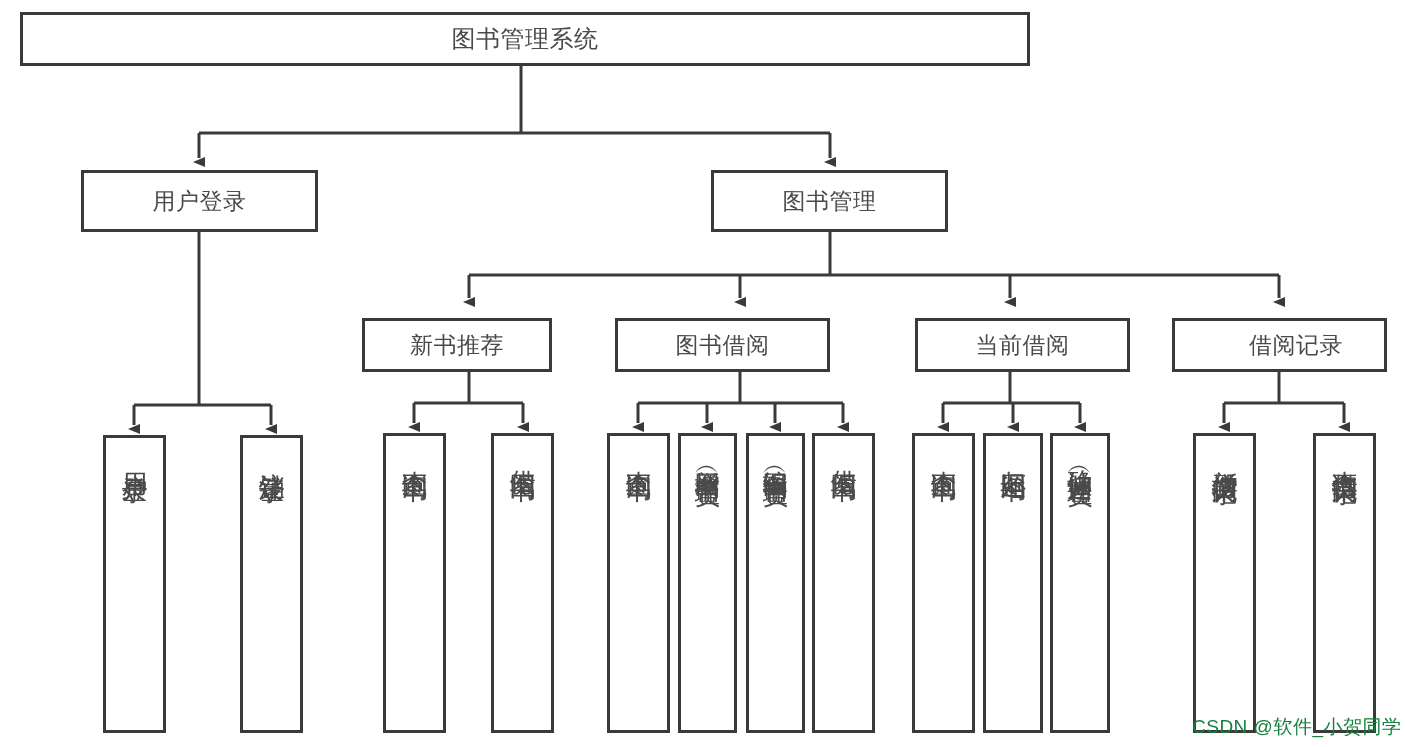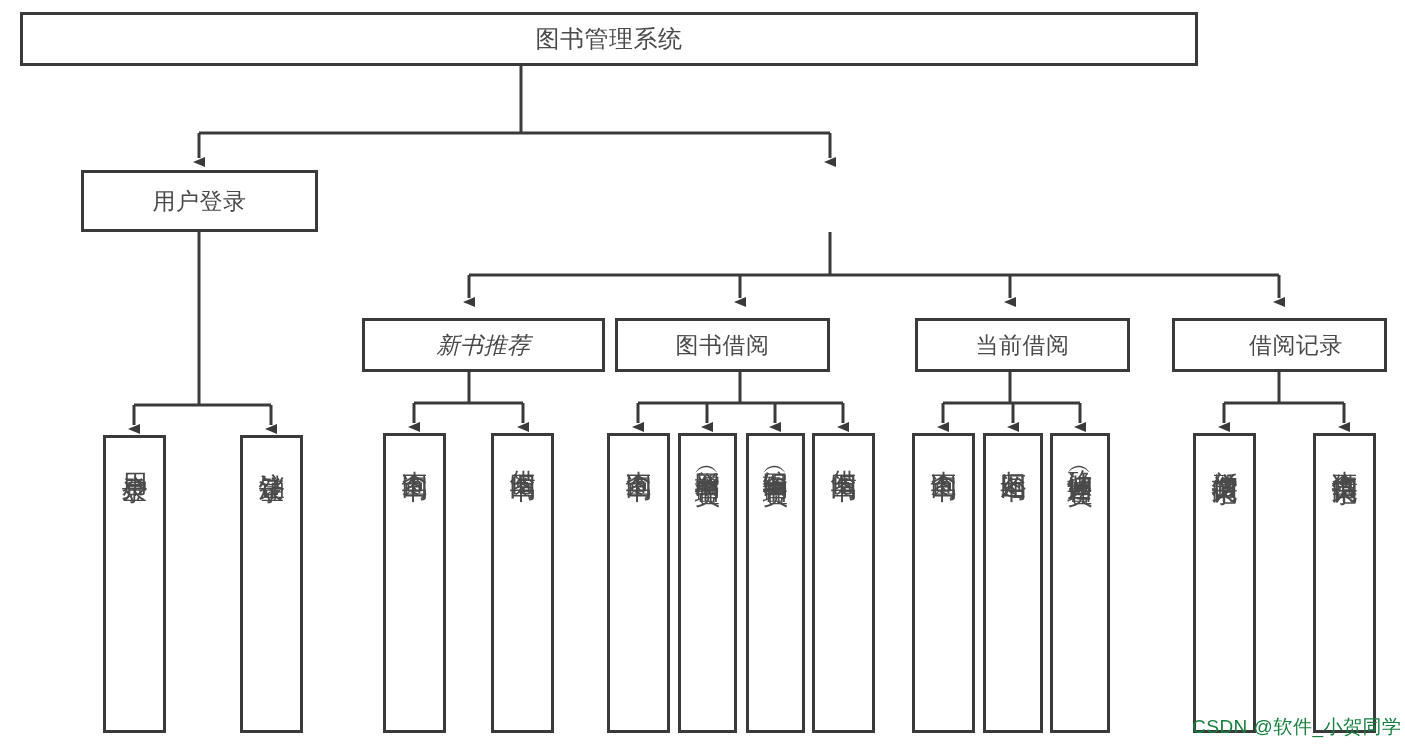--- a/index.html
+++ b/index.html
@@ -121,29 +121,32 @@
       <path d="M1013,403 L1013,423" marker-end="url(#arrow)"></path>
       <path d="M1080,403 L1080,423" marker-end="url(#arrow)"></path>
 
       <path d="M1279,372 L1279,403"></path>
       <path d="M1224,403 L1344,403"></path>
       <path d="M1224,403 L1224,423" marker-end="url(#arrow)"></path>
       <path d="M1344,403 L1344,423" marker-end="url(#arrow)"></path>
     </g>
   </svg>
 
-  <div class="node horizontal" id="title-node" style="left:20px; top:12px; width:1178px; height:54px;">
+  <div class="node horizontal" id="title-node" style="left:20px; top:12px; width:1010px; height:54px;">
     <span class="label">图书管理系统</span>
   </div>
 
   <div class="node horizontal" style="left:81px; top:170px; width:237px; height:62px;">
     <span class="label">用户登录</span>
   </div>
-
-  <div class="node horizontal" style="left:362px; top:318px; width:243px; height:54px;font-style:italic;">
+  <div class="node horizontal" style="left:711px; top:170px; width:237px; height:62px;">
+    <span class="label">图书管理</span>
+  </div>
+
+  <div class="node horizontal" style="left:362px; top:318px; width:190px; height:54px;">
     <span class="label">新书推荐</span>
   </div>
   <div class="node horizontal" style="left:615px; top:318px; width:215px; height:54px;">
     <span class="label">图书借阅</span>
   </div>
   <div class="node horizontal" style="left:903px; top:318px; width:215px; height:54px;margin-left:12px;">
     <span class="label">当前借阅</span>
   </div>
   <div class="node horizontal" style="left:1172px; top:318px; width:215px; height:54px;padding-left:33px;">
     <span class="label">借阅记录</span>

